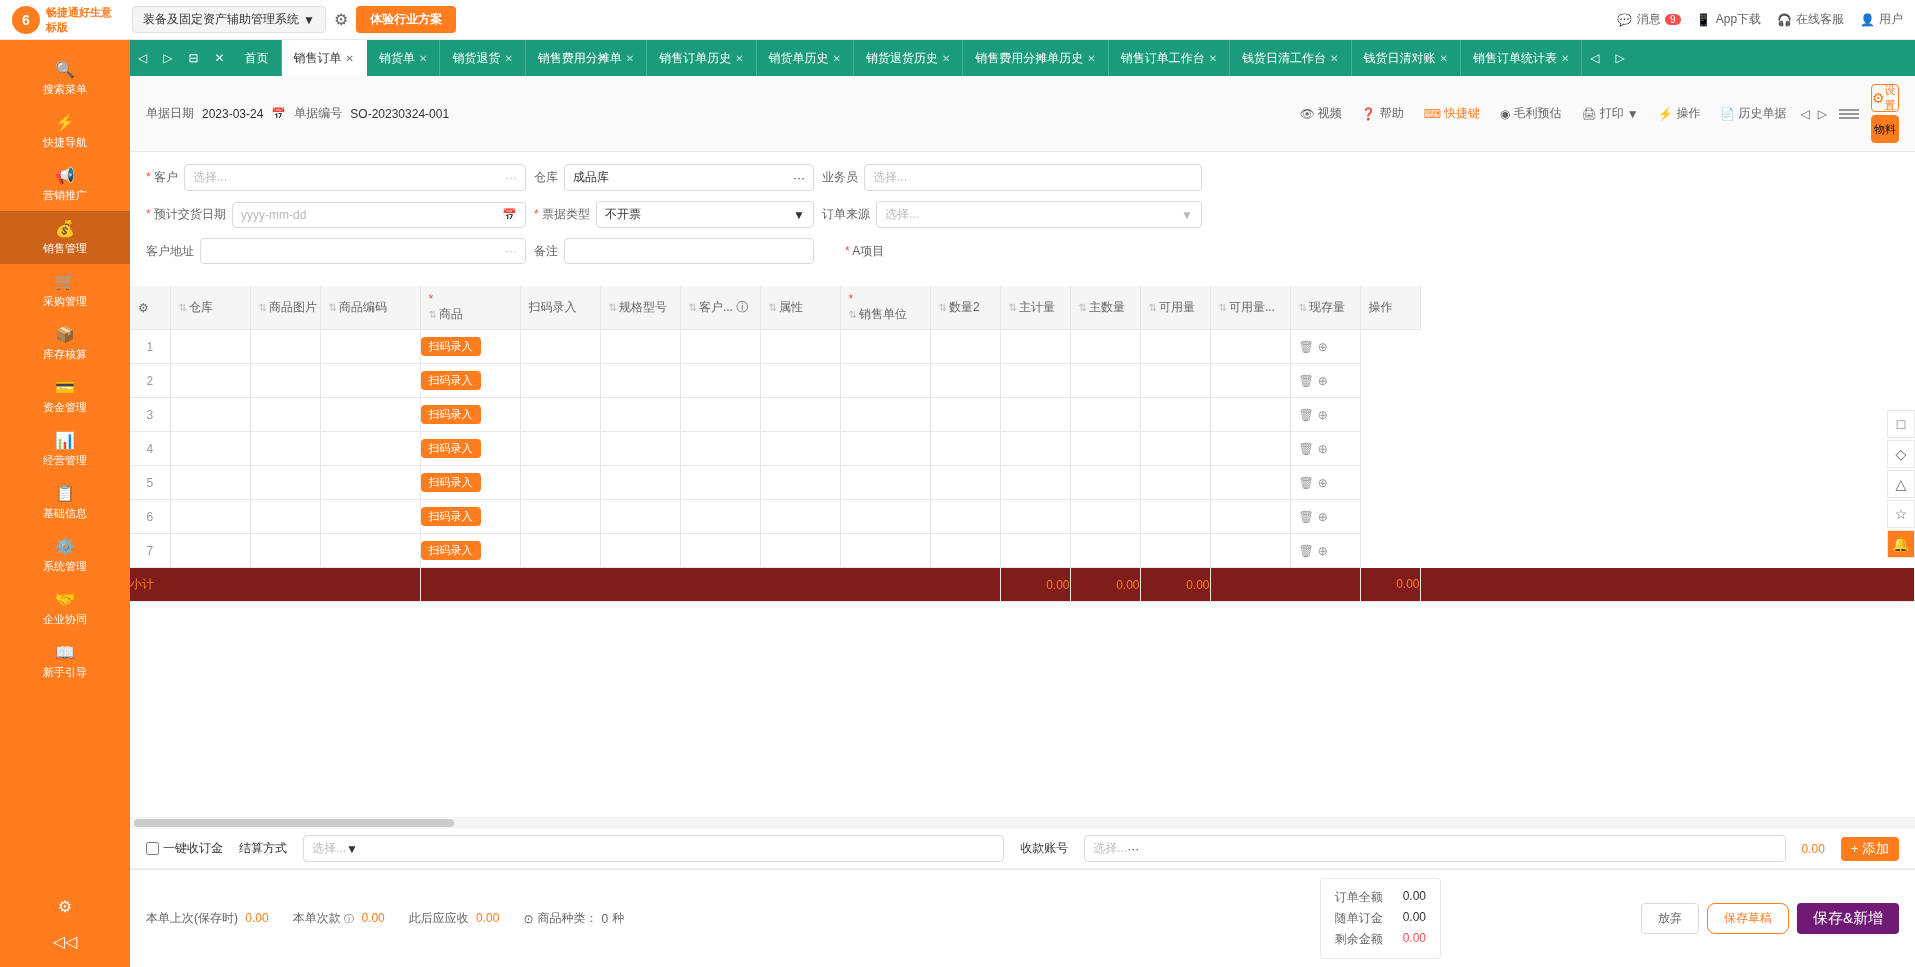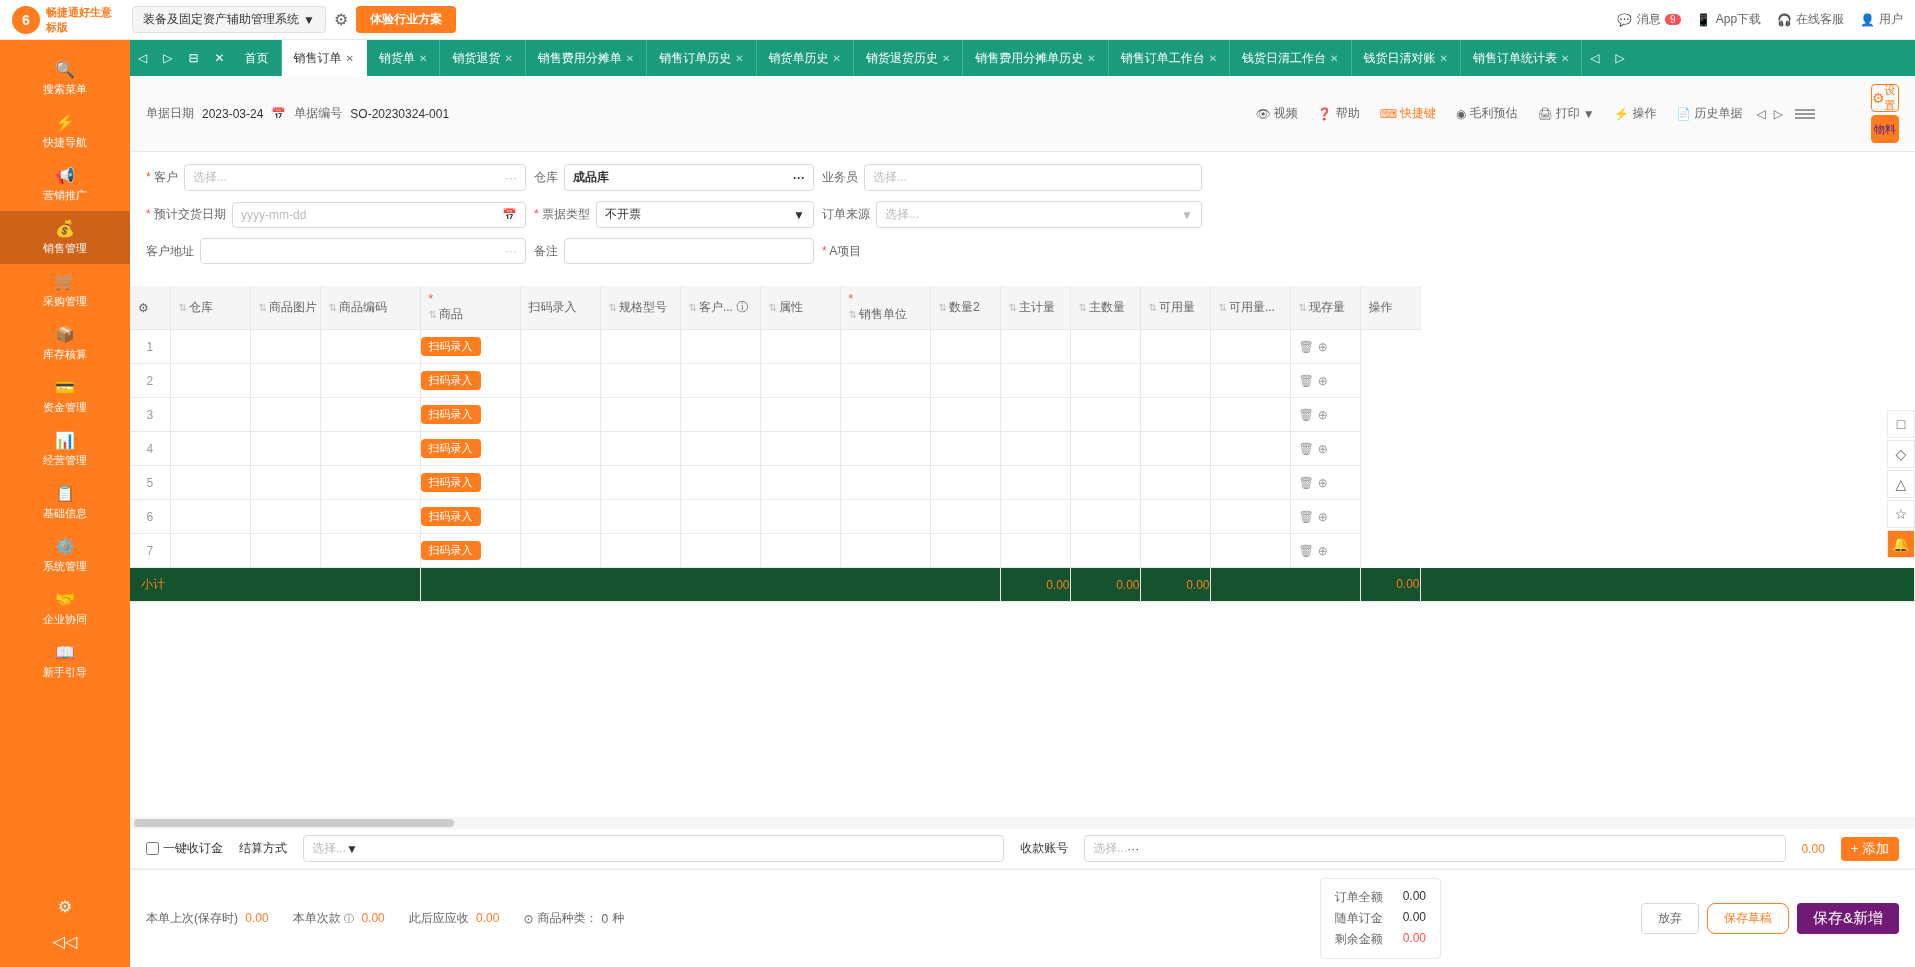--- a/index.html
+++ b/index.html
@@ -68,21 +68,21 @@
     .table-wrapper { flex: 1; overflow: auto; position: relative; }
     .data-table { width: 100%; border-collapse: collapse; table-layout: fixed; }
     .data-table thead tr { background: #f5f5f5; }
     .data-table th { padding: 6px 8px; text-align: left; font-size: 12px; color: #666; font-weight: normal; border-right: 1px solid #e8e8e8; border-bottom: 1px solid #e8e8e8; white-space: nowrap; overflow: hidden; }
     .data-table th.required::before { content: '* '; color: #ff4d4f; }
     .data-table td { padding: 0; height: 34px; border-right: 1px solid #e8e8e8; border-bottom: 1px solid #e8e8e8; font-size: 12px; }
     .row-num { text-align: center; color: #999; font-size: 12px; padding: 6px 8px; }
     .scan-btn { background: #ff7c1f; color: #fff; border: none; border-radius: 4px; padding: 2px 8px; font-size: 11px; cursor: pointer; }
     .col-sort { display: flex; align-items: center; gap: 2px; }
     .sort-icon { font-size: 10px; color: #bbb; }
-    .subtotal-row td { background: #14532d; font-weight: 500; padding-left: 11px; }
+    .subtotal-row td { background: #7f1d1d; font-weight: 500; }
     .subtotal-label { color: #ff7c1f; padding: 6px 8px; font-weight: bold; }
     .subtotal-value { color: #ff7c1f; text-align: right; padding: 6px 8px; }
 
     
     .scroll-track { height: 12px; background: #f5f5f5; display: flex; align-items: center; padding: 0 4px; }
     .scroll-thumb { width: 320px; height: 8px; background: #ccc; border-radius: 4px; }
     .payment-row { padding: 6px 16px; display: flex; align-items: center; gap: 16px; border-bottom: 1px solid #f0f0f0; }
     .checkbox-item { display: flex; align-items: center; gap: 4px; }
     .right-panel-row { display: flex; justify-content: space-between; gap: 20px; padding: 2px 0; }
     .right-panel-label { color: #666; }
@@ -317,40 +317,40 @@
             <div style="display:flex; flex-direction:column; gap:2px; margin-left:4px;">
               <div style="width:20px; height:2px; background:#999;"></div>
               <div style="width:20px; height:2px; background:#999;"></div>
               <div style="width:20px; height:2px; background:#999;"></div>
             </div>
             <div style="margin-left:4px; display:flex; flex-direction:column; align-items:flex-end; gap:3px;">
               <div class="settings-icon-btn">
                 <span>⚙</span>
                 <span style="font-size:11px;">设置</span>
               </div>
-              <div class="settings-icon-btn" style="background:#ff7c1f; color:#4c1d95;margin-left:44px;">
+              <div class="settings-icon-btn" style="background:#ff7c1f; color:#0f172a;">
                 <span style="font-size:11px;">物料</span>
               </div>
             </div>
           </div>
         </div>
 
         <div class="form-body">
 
           <div class="form-row">
             <div class="form-field" style="max-width:380px;">
               <span class="field-label required">客户</span>
               <div class="field-input placeholder" style="flex:1;">
                 <span>选择...</span>
                 <span style="margin-left:auto;">···</span>
               </div>
             </div>
             <div class="form-field" style="max-width:280px;">
               <span class="field-label">仓库</span>
-              <div class="field-input" style="flex:1;font-weight:bold;">
+              <div class="field-input" style="flex:1;">
                 <span>成品库</span>
                 <span style="margin-left:auto;">···</span>
               </div>
             </div>
             <div class="form-field" style="max-width:380px;">
               <span class="field-label">业务员</span>
               <div class="field-input placeholder" style="flex:1;">
                 <span>选择...</span>
               </div>
             </div>
@@ -384,21 +384,21 @@
             <div class="form-field" style="max-width:380px;align-items:center;">
               <span class="field-label">客户地址</span>
               <div class="field-input" style="flex:1; color:#bbb;">
                 <span style="margin-left:auto;">···</span>
               </div>
             </div>
             <div class="form-field" style="max-width:280px;">
               <span class="field-label">备注</span>
               <div class="field-input" style="flex:1;"></div>
             </div>
-            <div class="form-field" style="max-width:380px;">
+            <div class="form-field" style="max-width:380px;margin-left:23px;">
               <span class="field-label required">A项目</span>
             </div>
           </div>
 
         </div>
 
 
         <div class="table-wrapper">
           <table class="data-table">
             <thead>

